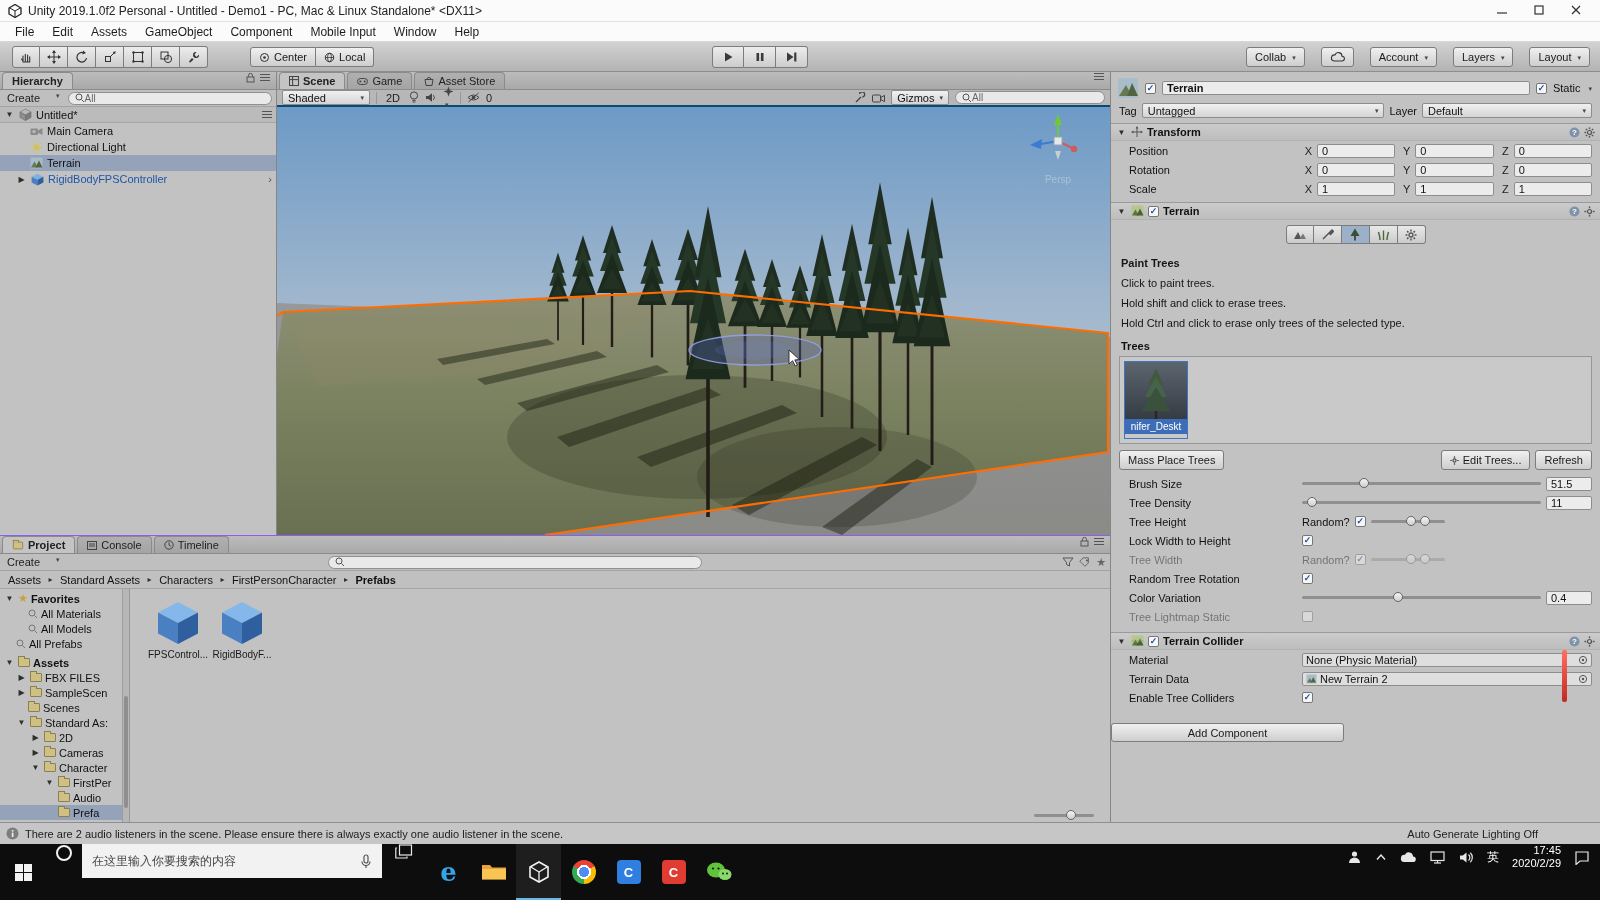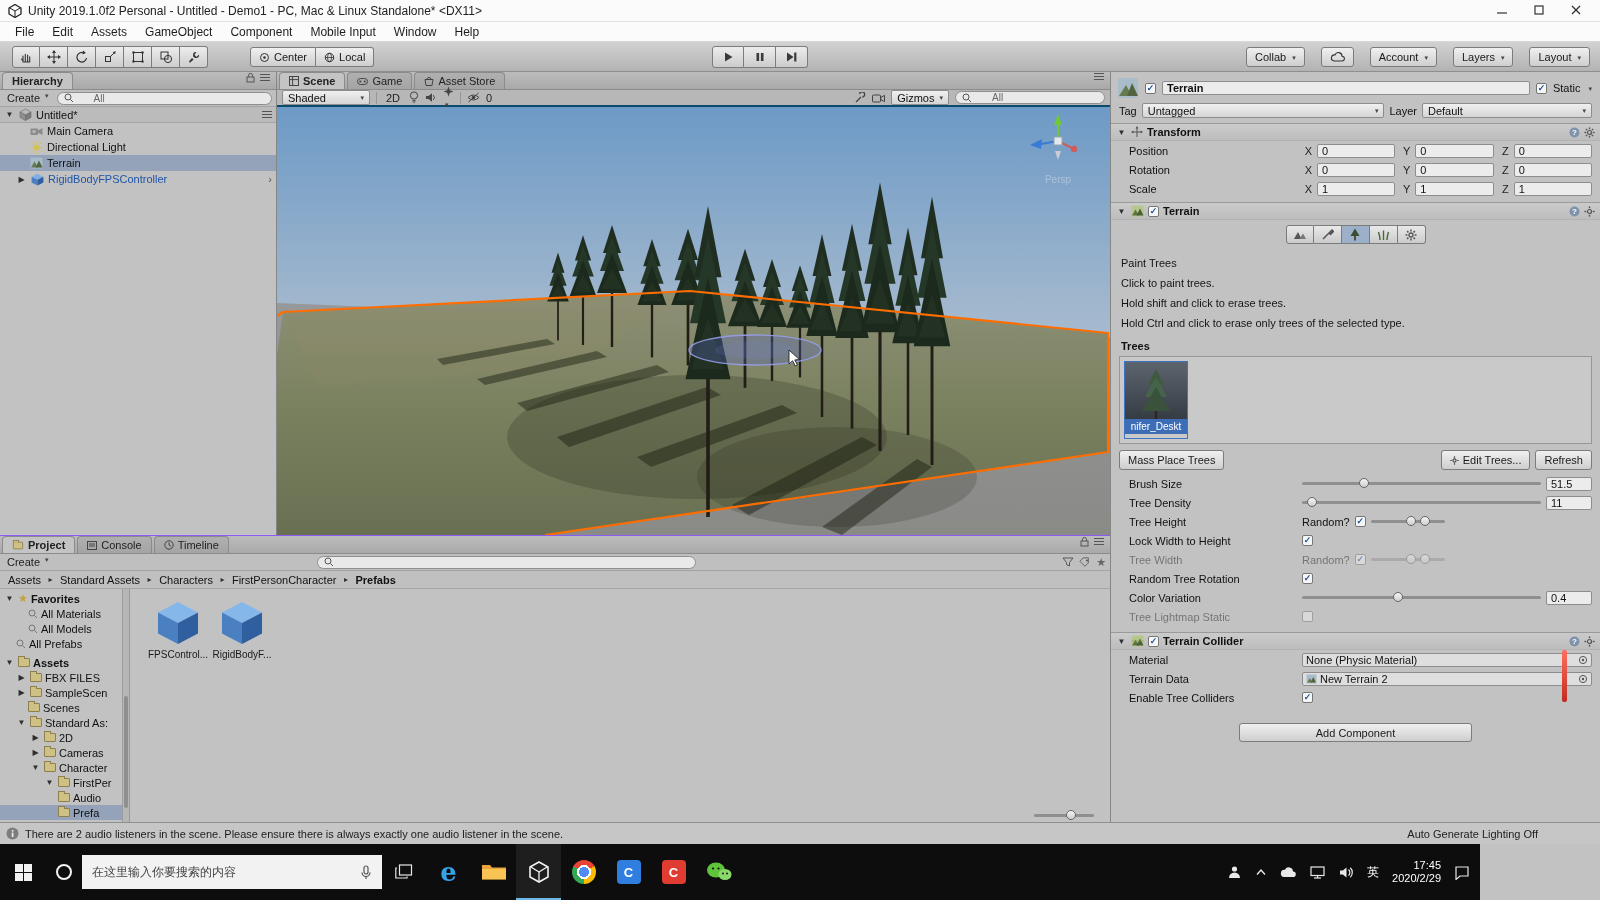--- a/index.html
+++ b/index.html
@@ -30,22 +30,22 @@
 .pbtn{width:32px;height:22px;border:1px solid #7c7c7c;border-left:none;background:linear-gradient(#ededed,#cccccc);display:flex;align-items:center;justify-content:center}
 .pbtn:first-child{border-left:1px solid #7c7c7c;border-radius:3px 0 0 3px}
 .pbtn:last-child{border-radius:0 3px 3px 0}
 .rightcluster{position:absolute;right:10px;top:5px;display:flex;align-items:center;gap:16px}
 
 .tabbar{display:flex;align-items:flex-start;height:18px;background:linear-gradient(#bcbcbc,#a9a9a9);border-bottom:1px solid #8b8b8b;padding:0 2px;gap:2px}
 .tab{height:17px;display:inline-flex;align-items:center;gap:4px;padding:0 9px;font-size:11px;color:#222;border:1px solid #8b8b8b;border-bottom:none;border-radius:4px 4px 0 0;background:linear-gradient(#b0b0b0,#a4a4a4)}
 .tab.active{background:#c4c4c4;font-weight:bold}
 .tabicons{margin-left:auto;display:flex;align-items:center;gap:5px;padding:0 4px 2px 0}
 .ptool{height:17px;background:#bfbfbf;border-bottom:1px solid #a3a3a3;display:flex;align-items:center;padding:0 4px;gap:5px;font-size:11px}
-.flatdd{display:inline-flex;align-items:flex-start;gap:3px;padding:0 3px;color:#1c1c1c}
-.search{height:13px;background:#e9e9e9;border:1px solid #8f8f8f;border-radius:7px;display:flex;align-items:center;gap:20px;padding:0 6px;color:#666;font-size:10px}
+.flatdd{display:inline-flex;align-items:flex-start;gap:14px;padding:0 3px;color:#1c1c1c}
+.search{height:13px;background:#e9e9e9;border:1px solid #8f8f8f;border-radius:7px;display:flex;align-items:center;gap:0;padding:0 6px;color:#666;font-size:10px}
 .field{height:14px;background:#ececec;border:1px solid #8d8d8d;border-radius:2px;padding:0 4px;display:flex;align-items:center;font-size:11px;color:#111}
 .dd{height:15px;background:linear-gradient(#f0f0f0,#d5d5d5);border:1px solid #8d8d8d;border-radius:2px;padding:0 5px;display:flex;align-items:center;font-size:11px;gap:3px;color:#111}
 .checkbox{width:11px;height:11px;border:1px solid #767676;background:#f6f6f6;border-radius:2px;font-size:9px;font-weight:bold;color:#1c4f9c;display:flex;align-items:center;justify-content:center;line-height:1;flex:none}
 .slider{position:relative;height:3px;background:#8f8f8f;border-radius:2px}
 .sthumb{position:absolute;top:-4px;width:10px;height:10px;border-radius:50%;background:linear-gradient(#f4f4f4,#cfcfcf);border:1px solid #666;transform:translateX(-50%)}
 .disabled{opacity:.45}
 .fico{width:12px;height:9px;background:#cfc083;border:1px solid #8d7f4e;border-radius:1px;position:relative;flex:none}
 .fico::before{content:"";position:absolute;left:-1px;top:-3px;width:5px;height:2px;background:#cfc083;border:1px solid #8d7f4e;border-bottom:none}
 
 #hierarchy{left:0;top:72px;width:277px;height:463px;background:#c2c2c2;border-right:1px solid #868686;display:flex;flex-direction:column}
@@ -66,50 +66,50 @@
 .irow{display:flex;align-items:center;height:19px;padding:0 8px 0 18px;gap:5px}
 .ilabel{width:168px;flex:none;color:#111}
 .ax{width:10px;text-align:right;color:#222;flex:none}
 .numf{flex:1;height:14px;background:#ececec;border:1px solid #8d8d8d;border-radius:2px;padding:0 4px;display:flex;align-items:center}
 .ttools{display:flex;justify-content:center;padding:5px 0 4px 0}
 .tool{width:28px;height:19px;border:1px solid #7c7c7c;border-left:none;background:linear-gradient(#e9e9e9,#cbcbcb);display:flex;align-items:center;justify-content:center}
 .tool:first-child{border-left:1px solid #7c7c7c;border-radius:3px 0 0 3px}
 .tool:last-child{border-radius:0 3px 3px 0}
 .tool.on{background:#9cb0c9}
 .helpblock{padding:5px 10px 4px 10px;line-height:20px;color:#161616}
-.boldline{font-weight:normal}
+.boldline{font-weight:bold}
 .seclabel{font-weight:bold;padding:3px 10px 2px 10px}
 .palette{margin:2px 8px 2px 8px;height:88px;background:#c9c9c9;border:1px solid #979797;padding:4px;display:flex}
 .thumb{width:64px;display:flex;flex-direction:column;border:1px solid #3f74c4}
 .thumb-img{height:57px;background:linear-gradient(#5c646e,#363c44);display:flex;align-items:flex-end;justify-content:center}
 .thumb-label{height:15px;background:#3e6db8;color:#fff;font-size:10px;display:flex;align-items:center;justify-content:center;white-space:nowrap;overflow:hidden}
 .trow{display:flex;align-items:center;padding:4px 8px;gap:5px}
 .val{width:46px;flex:none}
 .slider.mini{width:74px;flex:none}
 .objf{flex:1;height:14px;background:#dedede;border:1px solid #8d8d8d;border-radius:2px;padding:0 3px;display:flex;align-items:center;gap:3px}
-.addc{display:flex;justify-content:center;padding:16px 0}
+.addc{display:flex;padding:16px 0}
 .addbtn{width:233px;height:19px;justify-content:center}
 
 #project{left:0;top:535px;width:1110px;height:287px;background:#c2c2c2;border-top:1px solid #8b5cf6;display:flex;flex-direction:column}
 .bc{height:18px;background:#c0c0c0;border-bottom:1px solid #a5a5a5;display:flex;align-items:center;gap:4px;padding:0 8px;font-size:11px}
 .pbody{flex:1;display:flex;position:relative}
 .ptree{width:130px;border-right:1px solid #9a9a9a;position:relative;padding-top:2px}
 .prow{height:15px;display:flex;align-items:center;gap:3px;font-size:11px;white-space:nowrap;overflow:hidden}
 .prow.sel{background:#94a3b9}
 .pgrid{flex:1;padding:10px 0 0 16px;display:flex;align-items:flex-start}
 .pitem{width:64px;display:flex;flex-direction:column;align-items:center;gap:2px}
 .pitem .plabel{font-size:10px;color:#1a1a1a}
 .vsb{position:absolute;right:0;top:0;bottom:0;width:7px;background:#b6b6b6;border-left:1px solid #9e9e9e}
 .vsb .vthumb{position:absolute;left:1px;width:4px;top:46%;height:48%;background:#8f8f8f;border-radius:2px}
 .zoom{position:absolute;right:16px;bottom:5px;width:60px}
 
 #statusbar{left:0;top:822px;width:1600px;height:22px;background:#c6c6c6;border-top:1px solid #8f8f8f;display:flex;align-items:center;gap:6px;padding:0 6px;font-size:11px;color:#1c1c1c}
 .sb-right{margin-left:auto;padding-right:56px;color:#222}
 
-#taskbar{left:0;top:844px;width:1480px;height:56px;background:#0d0d0d;display:flex;align-items:center;color:#fff}
+#taskbar{left:0;top:844px;width:1600px;height:56px;background:#0d0d0d;display:flex;align-items:flex-start;color:#fff}
 .tb-start{width:46px;height:100%;display:flex;align-items:center;justify-content:center}
 .tb-cortana{width:36px;display:flex;align-items:center;justify-content:center}
 .tb-search{width:300px;height:34px;background:#f2f2f2;color:#444;display:flex;align-items:center;gap:8px;padding:0 10px;font-size:12px}
 .tb-taskview{width:44px;display:flex;align-items:center;justify-content:center}
 .tb-app{width:45px;height:100%;display:flex;align-items:center;justify-content:center}
 .tb-app.active{background:#1e1e1e;box-shadow:inset 0 -2px 0 #6cb8e8}
 .appsq{width:24px;height:24px;border-radius:4px;display:flex;align-items:center;justify-content:center;font-weight:bold;font-size:13px;color:#fff}
 .tb-tray{margin-left:auto;display:flex;align-items:center;gap:13px;padding-right:10px}
 .tb-clock{font-size:11px;line-height:13px;text-align:right}
 .ime{font-size:12px}

